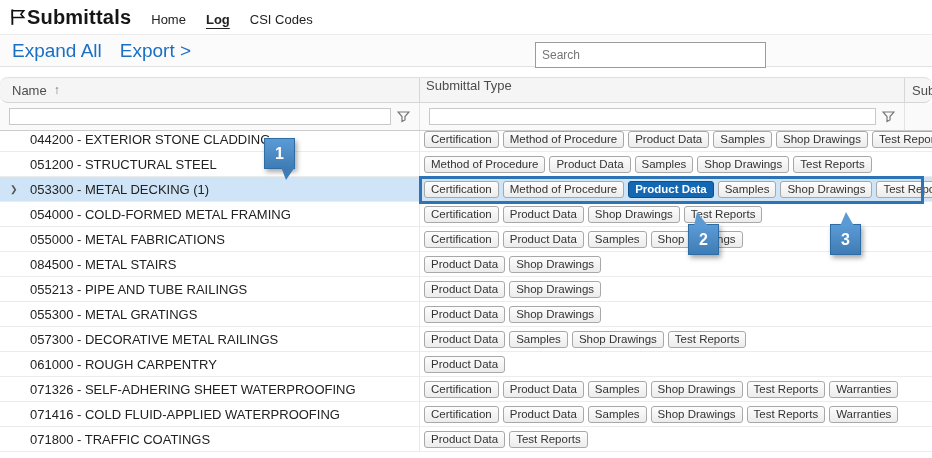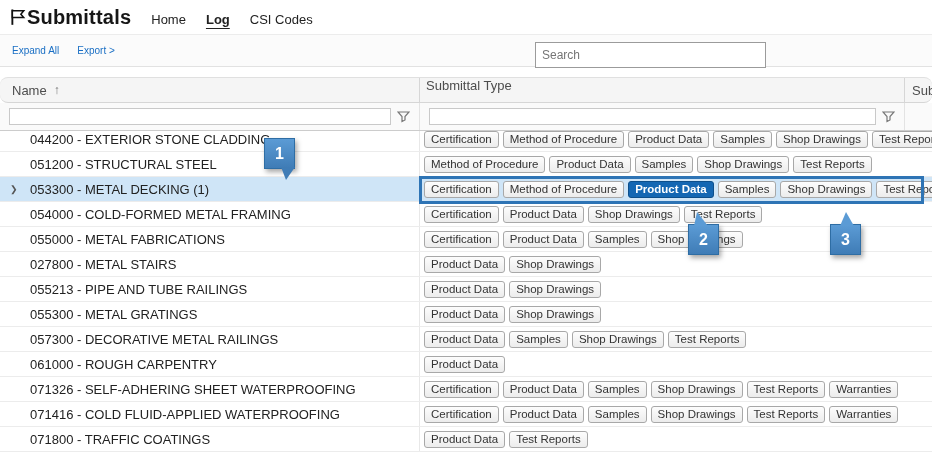--- a/index.html
+++ b/index.html
@@ -10,21 +10,21 @@
   
   .app-header { display:flex; align-items:center; height:34px; padding:0 10px; background:#fff; }
   .flag-icon { display:flex; align-items:center; }
   .page-title { font-size:20px; font-weight:bold; color:#161616; letter-spacing:.2px; }
   .top-nav { display:flex; gap:20px; margin-left:20px; align-items:center; padding-top:4px; }
   .nav-item { font-size:13px; color:#222; cursor:pointer; }
   .nav-item.active { font-weight:bold; text-decoration:underline; text-underline-offset:4px; }
 
   
   .toolbar { position:relative; height:33px; background:#fbfbfb; border-top:1px solid #ececec; border-bottom:1px solid #e2e2e2; display:flex; align-items:center; padding:0 12px; gap:18px; }
-  .toolbar-link { color:#1a6fc4; font-size:10px; text-decoration:none; cursor:pointer;text-align:right; }
+  .toolbar-link { color:#1a6fc4; font-size:19px; text-decoration:none; cursor:pointer;text-align:right; }
   .search-input { position:absolute; left:535px; top:7px; width:231px; height:19px; border:1px solid #9b9b9b; font-size:12px; padding:12px 6px; color:#333; background:#fff; }
   .search-input::placeholder { color:#757575; }
 
   
   .grid { position:absolute; top:77px; left:0; right:0; bottom:0; background:#fff; }
   .grid-header { display:flex; height:26px; background:#f5f5f5; border-top:1px solid #e0e0e0; border-bottom:1px solid #d6d6d6; font-size:13px; color:#4d4d4d; align-items:center;border-radius:8px; }
   .col-name { width:420px; height:100%; padding-left:12px; border-right:1px solid #d6d6d6; display:flex; gap:7px; align-items:center; }
   .col-type { width:485px; height:100%; padding-left:6px; border-right:1px solid #d6d6d6; display:flex; align-items:flex-start; }
   .col-sub { flex:1; padding-left:7px; overflow:hidden; white-space:nowrap; }
   .sort-arrow { color:#777; font-size:12px; }
@@ -173,21 +173,21 @@
           </div>
           <div class="cell-types">
             <span class="chip">Certification</span>
             <span class="chip">Product Data</span>
             <span class="chip">Samples</span>
             <span class="chip">Shop Drawings</span>
           </div>
         </div>
         <div class="grid-row">
           <div class="cell-name">
-            <span>027800 - METAL STAIRS</span>
+            <span>084500 - METAL STAIRS</span>
           </div>
           <div class="cell-types">
             <span class="chip">Product Data</span>
             <span class="chip">Shop Drawings</span>
           </div>
         </div>
         <div class="grid-row">
           <div class="cell-name">
             <span>055213 - PIPE AND TUBE RAILINGS</span>
           </div>

